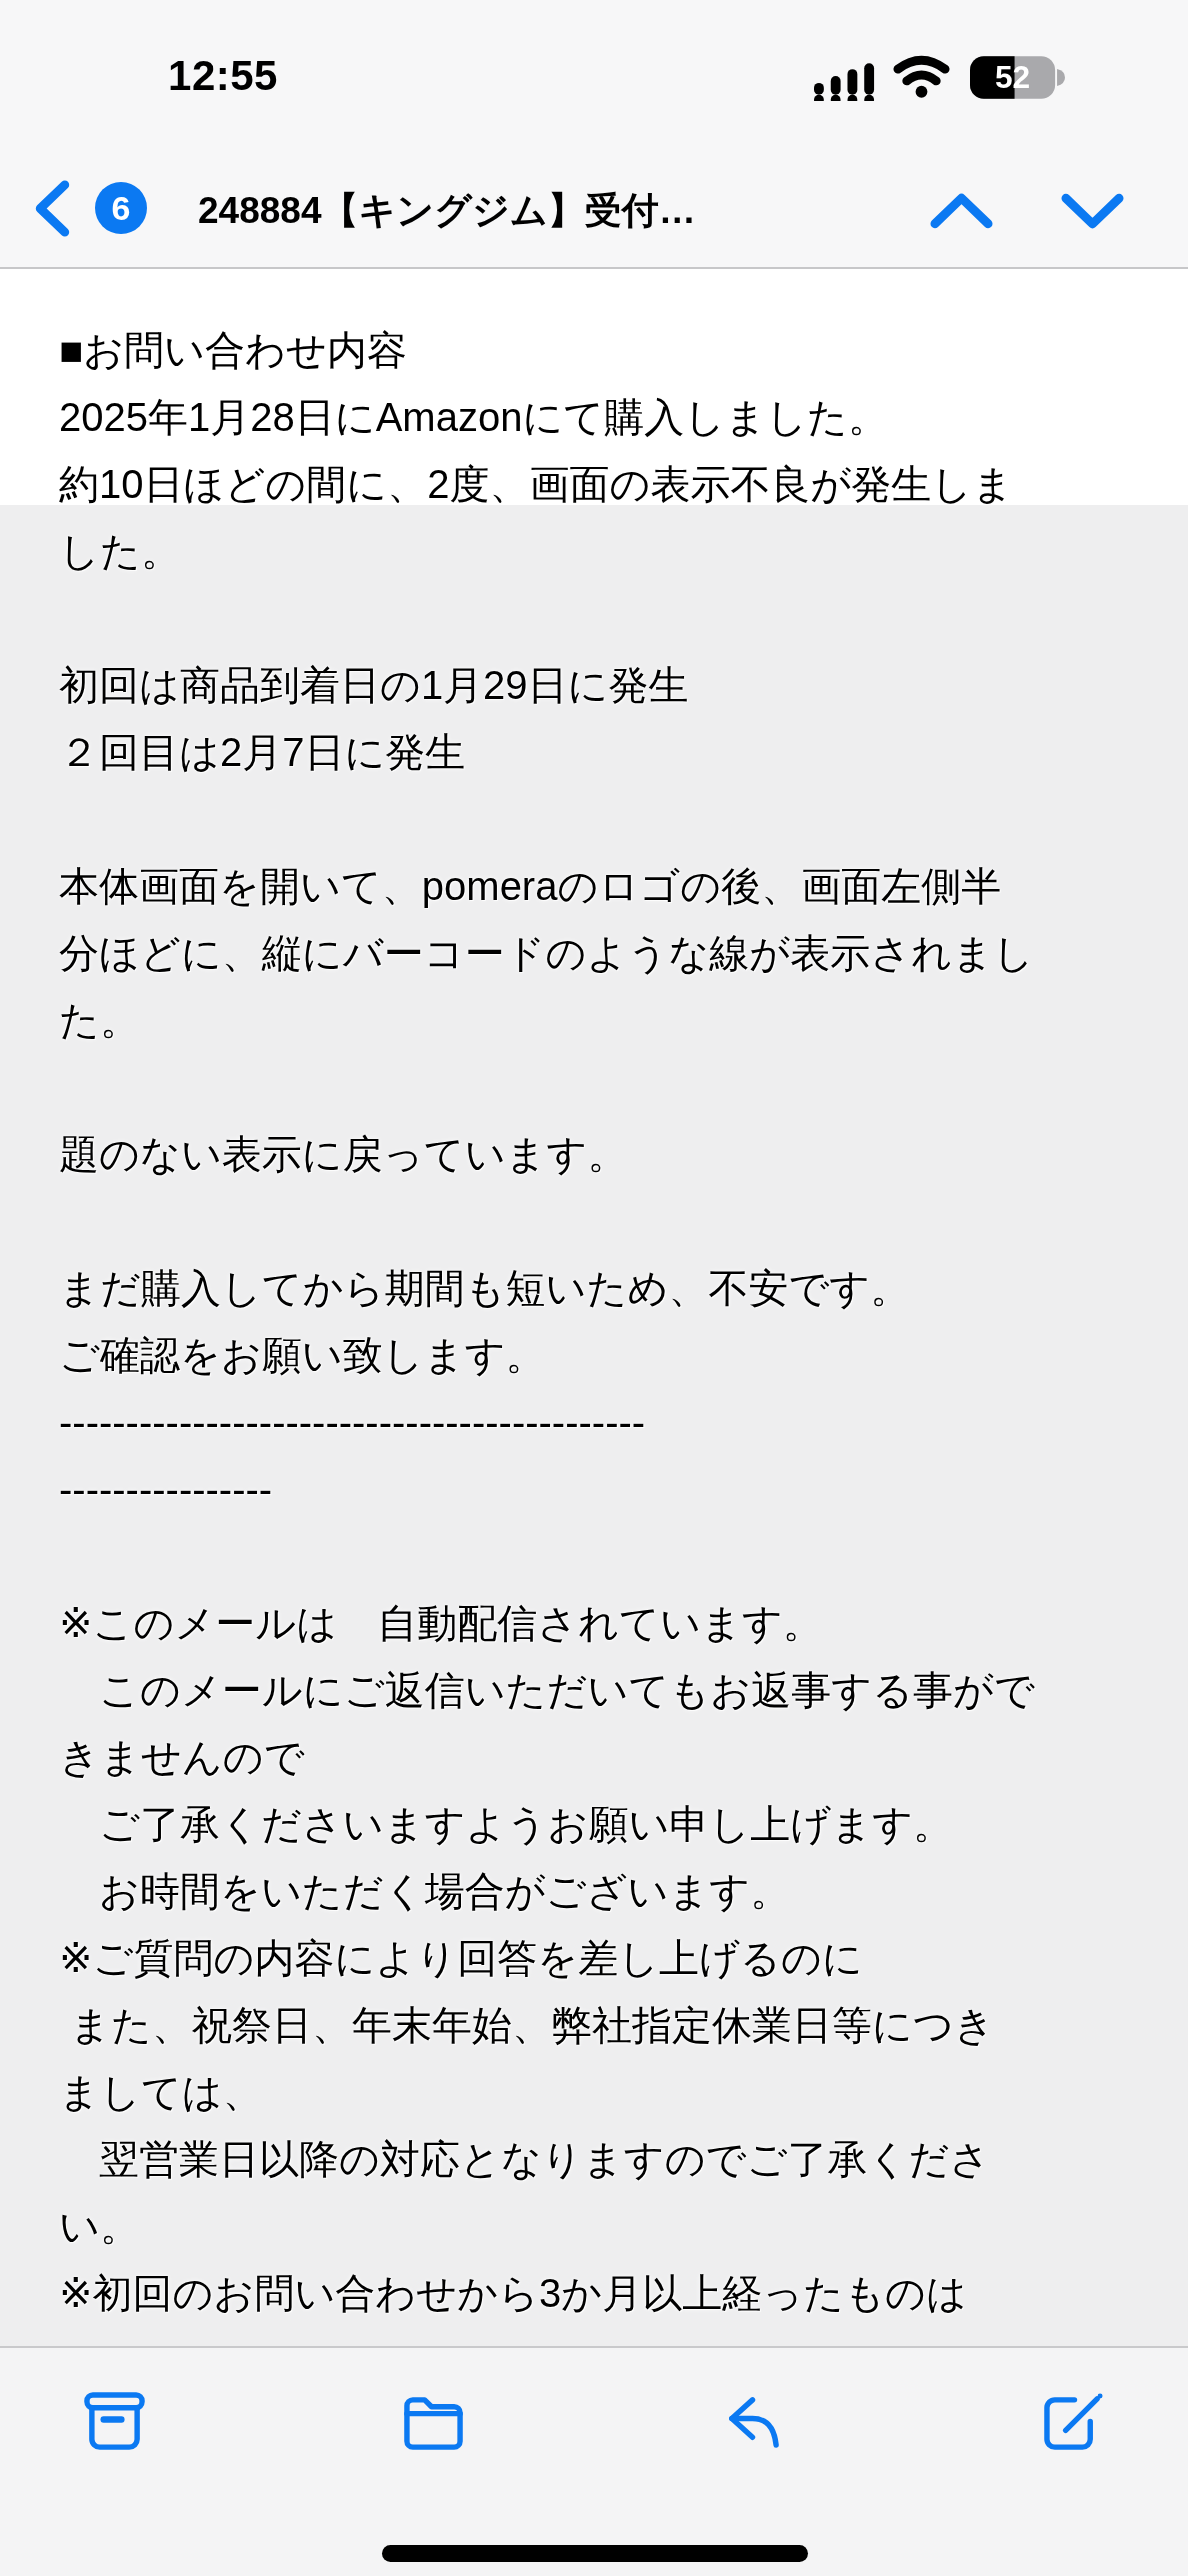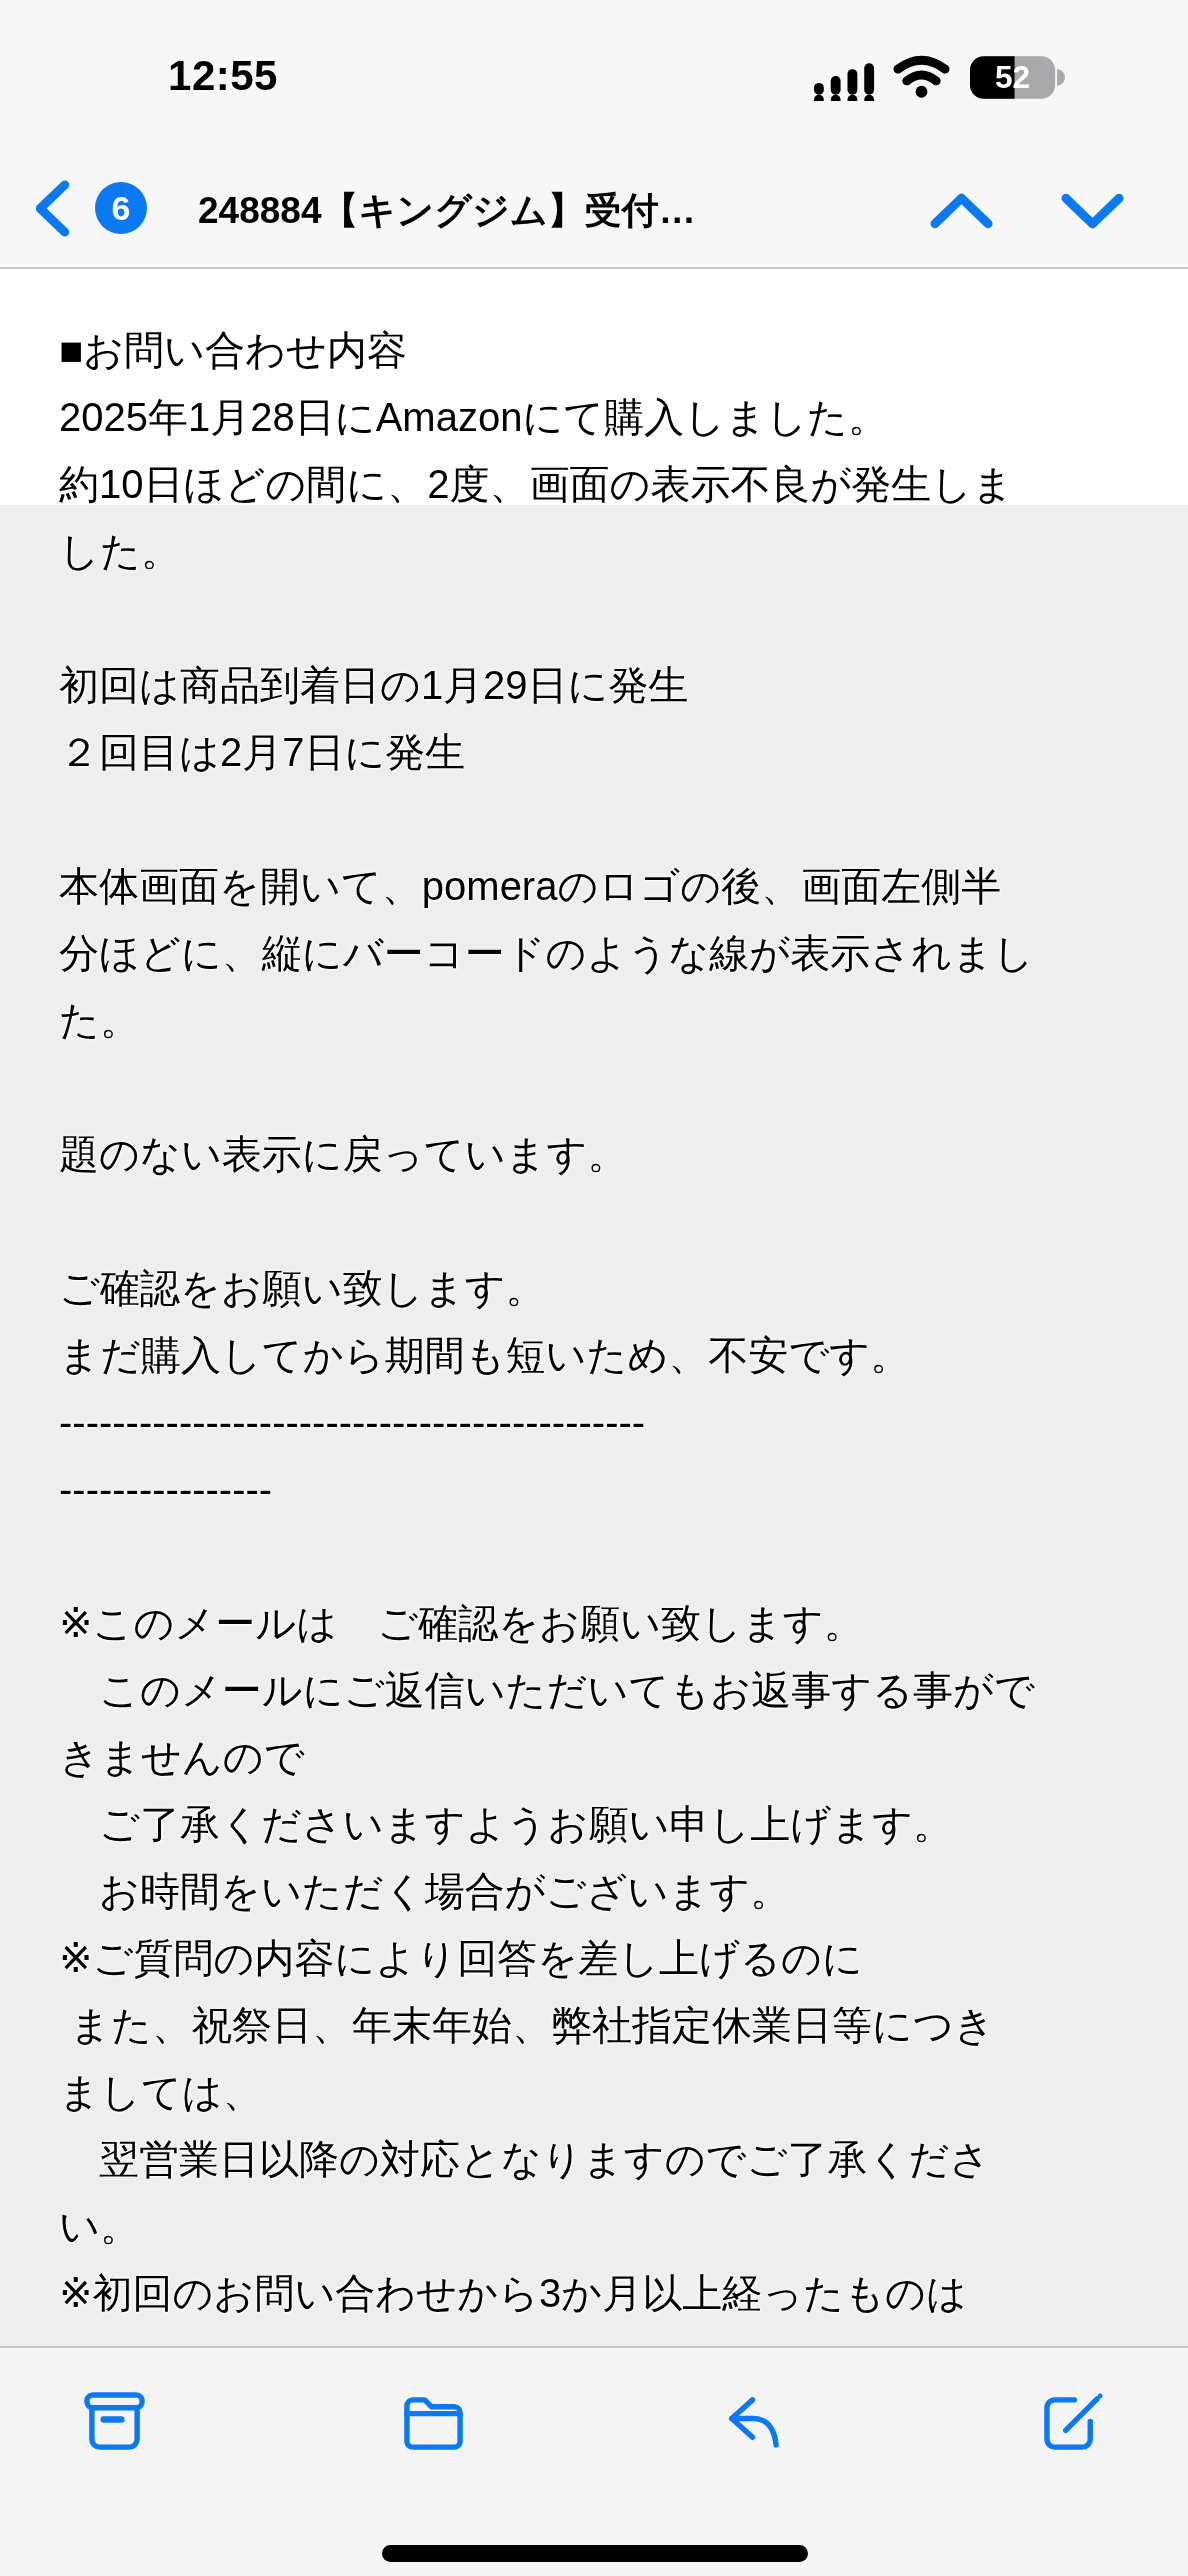--- a/index.html
+++ b/index.html
@@ -136,26 +136,26 @@
     <div class="body-line"></div>
     <div class="body-line">初回は商品到着日の1月29日に発生</div>
     <div class="body-line">２回目は2月7日に発生</div>
     <div class="body-line"></div>
     <div class="body-line">本体画面を開いて、pomeraのロゴの後、画面左側半</div>
     <div class="body-line">分ほどに、縦にバーコードのような線が表示されまし</div>
     <div class="body-line">た。</div>
     <div class="body-line"></div>
     <div class="body-line">題のない表示に戻っています。</div>
     <div class="body-line"></div>
+    <div class="body-line">まだ購入してから期間も短いため、不安です。</div>
     <div class="body-line">ご確認をお願い致します。</div>
-    <div class="body-line">まだ購入してから期間も短いため、不安です。</div>
     <div class="body-line">--------------------------------------------</div>
     <div class="body-line">----------------</div>
     <div class="body-line"></div>
-    <div class="body-line">※このメールは　ご確認をお願い致します。</div>
+    <div class="body-line">※このメールは　自動配信されています。</div>
     <div class="body-line">　このメールにご返信いただいてもお返事する事がで</div>
     <div class="body-line">きませんので</div>
     <div class="body-line">　ご了承くださいますようお願い申し上げます。</div>
     <div class="body-line">　お時間をいただく場合がございます。</div>
     <div class="body-line">※ご質問の内容により回答を差し上げるのに</div>
     <div class="body-line"> また、祝祭日、年末年始、弊社指定休業日等につき</div>
     <div class="body-line">ましては、</div>
     <div class="body-line">　翌営業日以降の対応となりますのでご了承くださ</div>
     <div class="body-line">い。</div>
     <div class="body-line">※初回のお問い合わせから3か月以上経ったものは</div>

